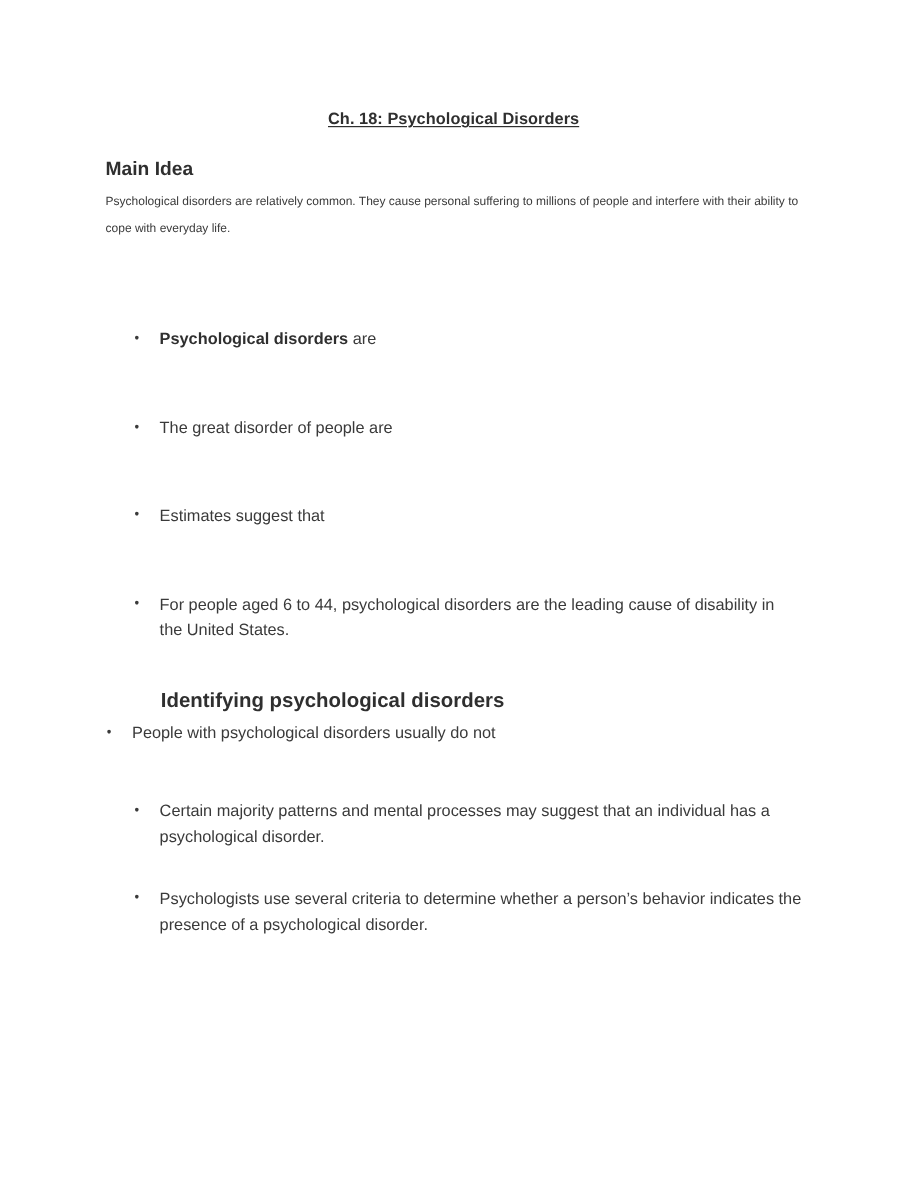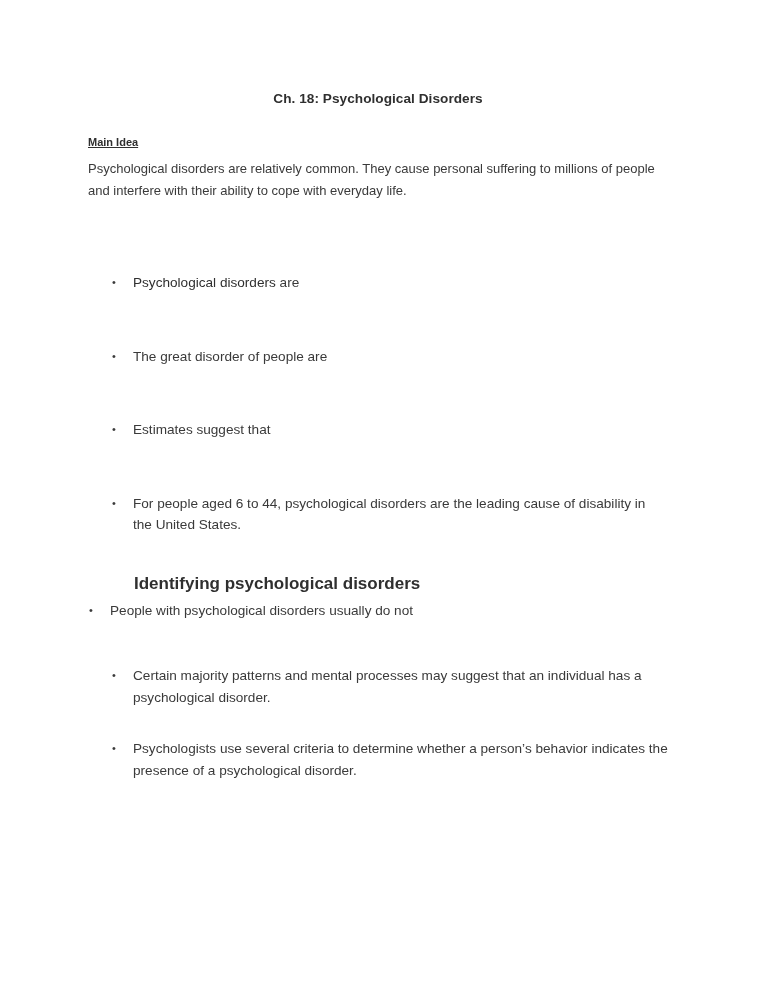--- a/index.html
+++ b/index.html
@@ -37,37 +37,37 @@
     text-align: center;
     font-size: 13.6px;
     font-weight: bold;
     line-height: 21px;
     letter-spacing: 0.05px;
     margin: 0;
     padding: 0;
     color: #2f2f2f;
   }
   .doc-title .u {
+    text-decoration: underline;
     text-underline-offset: 2px;
   }
   .title-gap { height: 9px; }
 
   
   .heading {
-    font-size: 11px;
+    font-size: 16px;
     font-weight: bold;
     line-height: 20px;
     color: #2f2f2f;
     margin: 0;
-    text-decoration: underline;
   }
 
   
   .para {
-    font-size: 13px;
+    font-size: 10px;
     line-height: 21.5px;
     margin: 0;
     color: #3a3a3a;
   }
 
   
   .bullet-row {
     position: relative;
     font-size: 13.6px;
     line-height: 21.5px;
@@ -89,21 +89,21 @@
   }
   
   .lvl-b { margin-left: 24px; }
   .lvl-b .btext { padding-left: 21px; }
   .lvl-b .marker { left: 0; }
   
   .lvl-a { margin-left: 1px; }
   .lvl-a .btext { padding-left: 21px; }
   .lvl-a .marker { left: 0; }
 
-  .bold { font-weight: normal; color: #2f2f2f; }
+  .bold { font-weight: bold; color: #2f2f2f; }
 
   .sub-heading {
     font-size: 17px;
     font-weight: bold;
     line-height: 20px;
     color: #2f2f2f;
     margin: 0;
     padding-left: 46px;
   }
 

